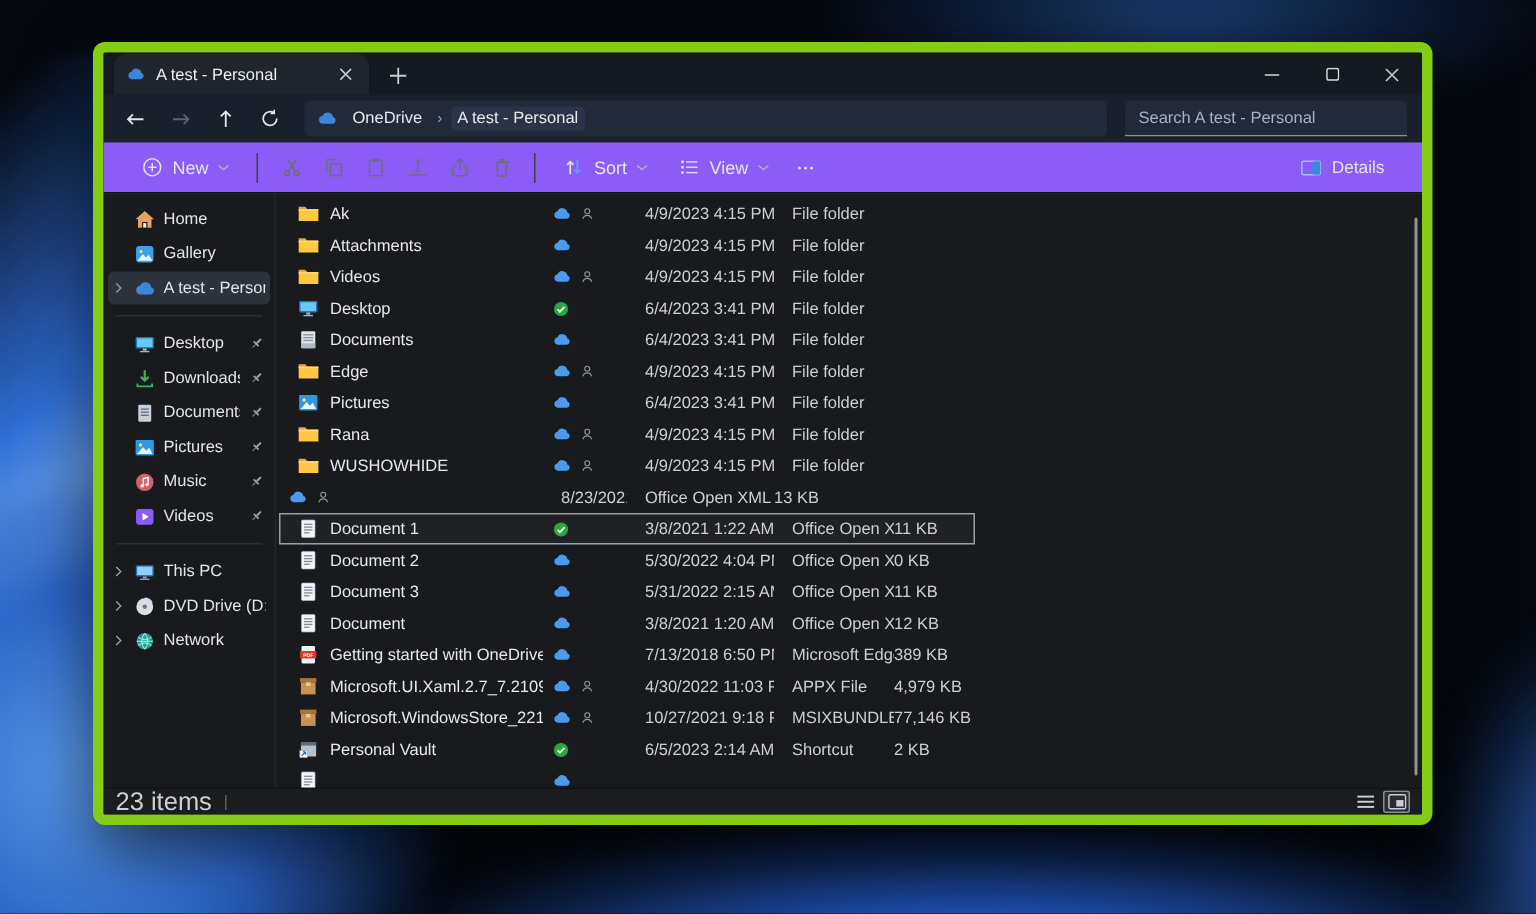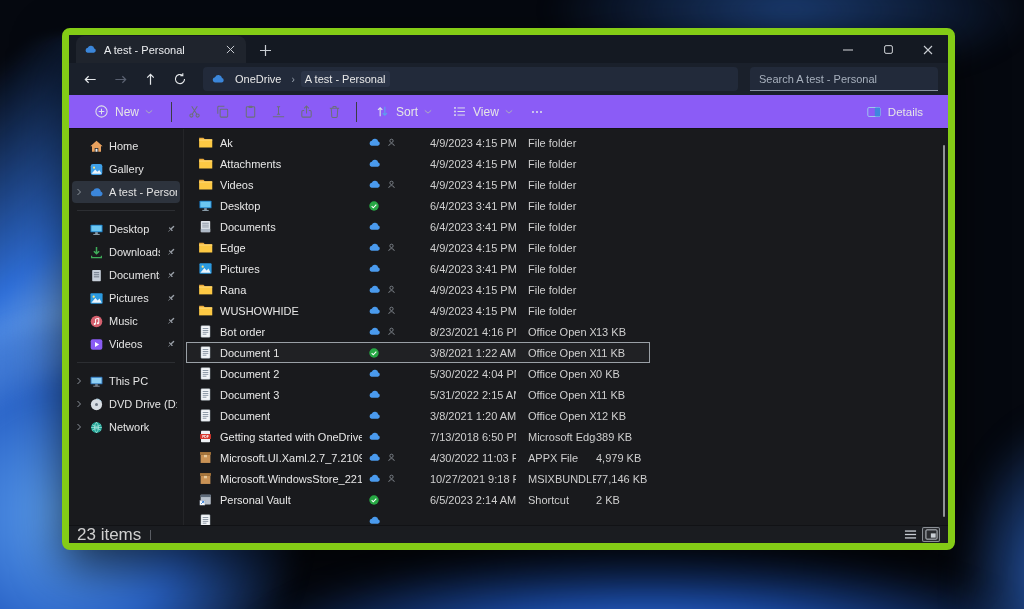--- a/index.html
+++ b/index.html
@@ -742,32 +742,20 @@
                     <circle cx="8" cy="5.6" r="2.4" fill="none" stroke="#8f969e" stroke-width="1.1"></circle>
                     <path d="M3.8 13a4.3 4.3 0 0 1 8.4 0" fill="none" stroke="#8f969e" stroke-width="1.1"></path>
                   </svg>
                 </span>
               </div>
               <div class="cell-date">4/9/2023 4:15 PM</div>
               <div class="cell-type">File folder</div>
               <div class="cell-size"></div>
             </div>
             <div class="grid row">
-              <div class="cell-name">
-                <span class="icn">
-                  <svg viewBox="0 0 16 16" width="15" height="15">
-                    <rect x="3.2" y="1.8" width="9.6" height="12.4" rx="0.8" fill="#f2f5f8" stroke="#aab3bd" stroke-width="0.5"></rect>
-                    <rect x="5" y="4.4" width="6" height="0.9" fill="#7d8a99"></rect>
-                    <rect x="5" y="6.4" width="6" height="0.9" fill="#7d8a99"></rect>
-                    <rect x="5" y="8.4" width="6" height="0.9" fill="#7d8a99"></rect>
-                    <rect x="5" y="10.4" width="4" height="0.9" fill="#7d8a99"></rect>
-                  </svg>
-                </span>
-                <span>Bot order</span>
-              </div>
               <div class="cell-status">
                 <span class="icn">
                   <svg viewBox="0 0 16 16" width="13" height="13">
                     <path d="M4.4 12h7.7a2.6 2.6 0 0 0 .5-5.1A4.2 4.2 0 0 0 4.6 5.9 3.1 3.1 0 0 0 4.4 12Z" fill="#4a9aed"></path>
                   </svg>
                 </span>
                 <span class="icn">
                   <svg viewBox="0 0 16 16" width="11" height="11">
                     <circle cx="8" cy="5.6" r="2.4" fill="none" stroke="#8f969e" stroke-width="1.1"></circle>
                     <path d="M3.8 13a4.3 4.3 0 0 1 8.4 0" fill="none" stroke="#8f969e" stroke-width="1.1"></path>

